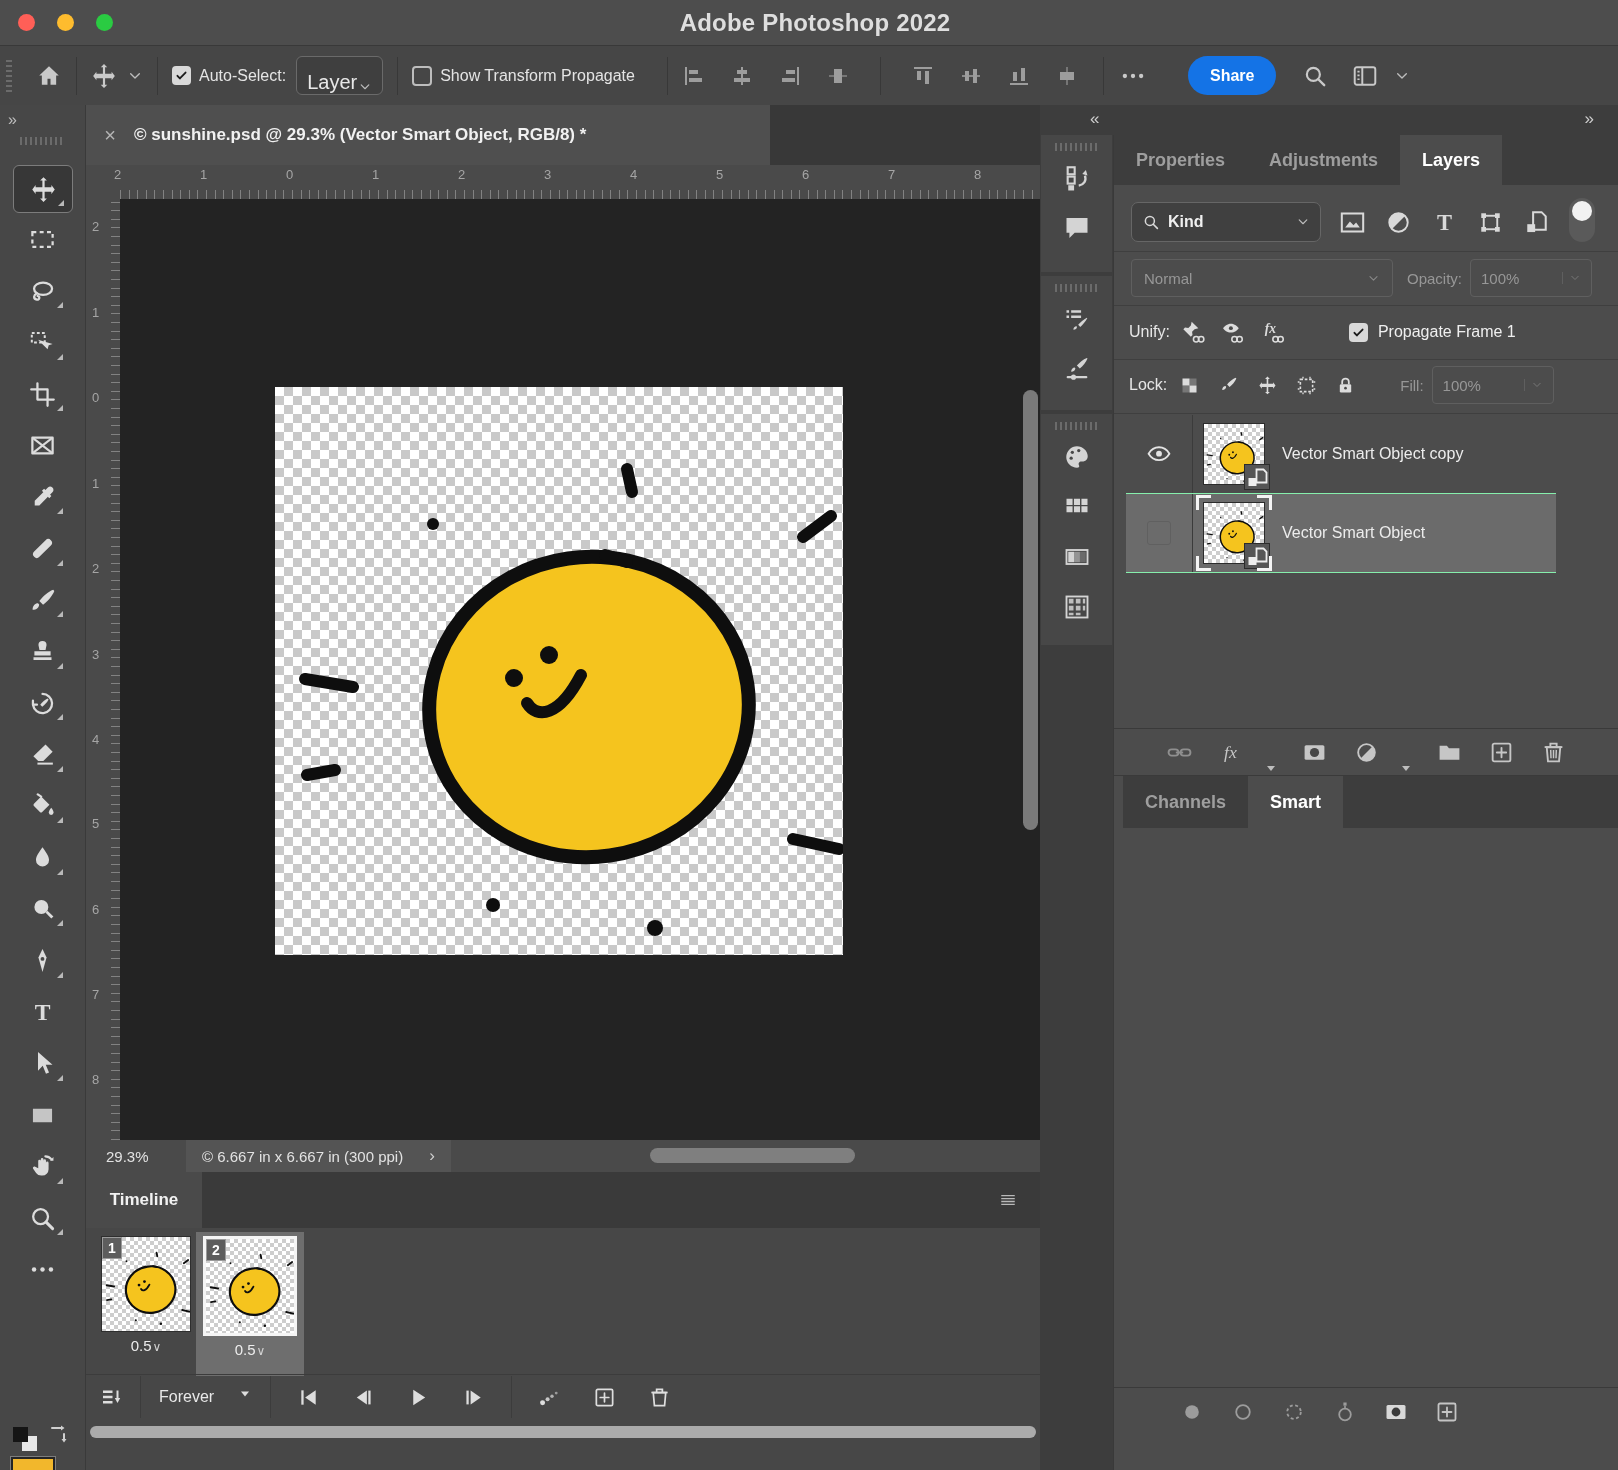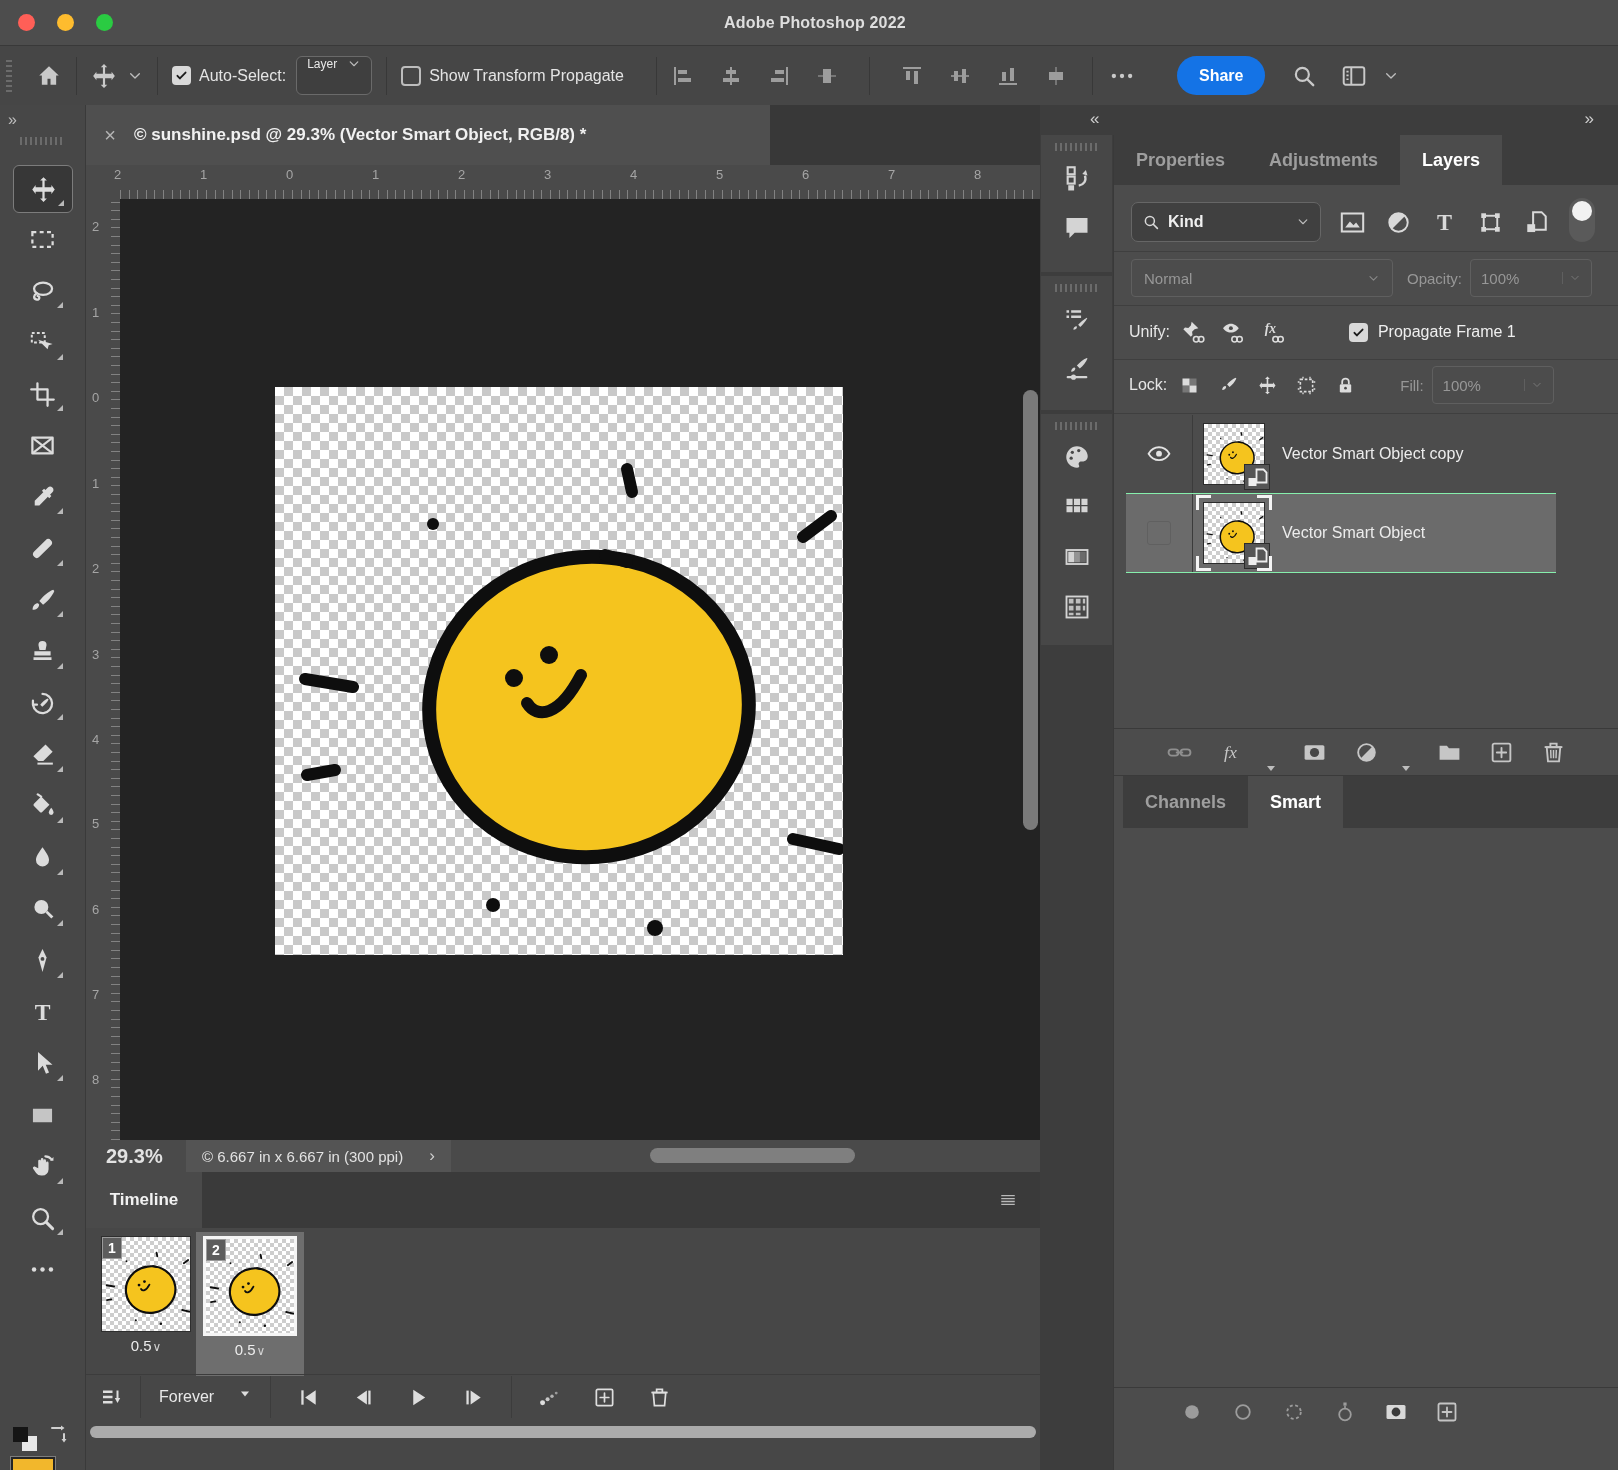--- a/index.html
+++ b/index.html
@@ -6,33 +6,33 @@
   #app{position:relative;width:1618px;height:1470px;background:#3d3d3d;overflow:hidden;color:#d8d8d8;font-size:15px;}
   .abs{position:absolute;}
   .flex{display:flex;align-items:center;}
   .icon{display:inline-flex;align-items:center;justify-content:center;flex:0 0 auto;}
   .icon svg{width:100%;height:100%;display:block;}
 
   
   .titlebar{left:0;top:0;width:1618px;height:45px;background:#4d4d4d;border-bottom:1px solid #393939;}
   .tl{width:17px;height:17px;border-radius:50%;position:absolute;top:14px;}
   .title{position:absolute;left:0;right:0;top:0;height:45px;line-height:45px;text-align:center;
-         font-size:16px;font-weight:700;color:#dedede;letter-spacing:.2px;margin-left:12px;}
+         font-size:24px;font-weight:700;color:#dedede;letter-spacing:.2px;margin-left:12px;}
 
   
   .optionsbar{left:0;top:46px;width:1618px;height:59px;background:#464646;border-bottom:1px solid #363636;}
   .ob-grip{position:absolute;left:6px;top:14px;width:6px;height:32px;
            background:repeating-linear-gradient(0deg,#6b6b6b 0 2px,transparent 2px 5px);}
   .vdiv{width:1px;height:38px;background:#383838;margin:0 14px;}
   .checkbox{width:19px;height:19px;border-radius:4px;background:#d9d9d9;display:inline-flex;
             align-items:center;justify-content:center;}
   .checkbox svg{width:13px;height:13px;}
   .checkbox.empty{background:transparent;border:2px solid #bdbdbd;width:16px;height:16px;}
   .dd{height:37px;background:#3f3f3f;border:1px solid #6a6a6a;border-radius:6px;display:inline-flex;
-      align-items:flex-start;padding:0 10px;gap:10px;color:#e8e8e8;font-size:12px;}
+      align-items:flex-end;padding:0 10px;gap:1px;color:#e8e8e8;font-size:20px;}
   .share-btn{height:39px;padding:0 22px;border-radius:20px;background:#1473E6;color:#fff;
              font-size:16px;font-weight:700;display:inline-flex;align-items:center;}
   .ob-icon{width:26px;height:26px;color:#c9c9c9;}
   .ob-label{font-size:16px;color:#e4e4e4;margin:0 10px 0 8px;}
 
   
   .toolbar{left:0;top:105px;width:85px;height:1365px;background:#474747;border-right:1px solid #3a3a3a;}
   .tb-expand{position:absolute;left:8px;top:6px;color:#bdbdbd;font-size:16px;letter-spacing:-2px;}
   .tb-grip{position:absolute;left:20px;top:32px;width:44px;height:8px;
            background:repeating-linear-gradient(90deg,#6b6b6b 0 2px,transparent 2px 5px);}
@@ -62,21 +62,21 @@
   .hruler span{position:absolute;top:2px;font-size:13px;color:#a5a5a5;}
   .vruler{left:86px;top:199px;width:34px;height:941px;background:#4a4a4a;border-right:1px solid #3c3c3c;}
   .vruler .ticks{position:absolute;top:0;bottom:0;right:0;width:9px;
                  background:repeating-linear-gradient(0deg,#828282 0 1px,transparent 1px 8.6px);}
   .vruler span{position:absolute;left:6px;font-size:13px;color:#a5a5a5;}
   .viewport{left:120px;top:199px;width:920px;height:941px;background:#232323;overflow:hidden;}
   .canvas{position:absolute;left:155px;top:188px;width:568px;height:568px;
           background:repeating-conic-gradient(#c9c9c9 0% 25%,#ffffff 0% 50%) 0 0/18px 18px;}
   .vscroll{position:absolute;right:2px;top:191px;width:15px;height:440px;background:#7a7a7a;border-radius:8px;}
   .statusbar{left:86px;top:1140px;width:954px;height:32px;background:#4a4a4a;display:flex;align-items:center;}
-  .status-zoom{margin-left:20px;color:#e2e2e2;font-size:20px;width:80px;font-weight:bold;}
+  .status-zoom{margin-left:20px;color:#e2e2e2;font-size:15px;width:80px;}
   .status-info{background:#545454;height:32px;display:flex;align-items:center;padding:0 16px;
                color:#e2e2e2;font-size:15px;gap:26px;}
   .status-chev{color:#cfcfcf;font-size:17px;}
   .hscroll{position:absolute;left:564px;top:8px;width:205px;height:15px;background:#7f7f7f;border-radius:8px;}
 
   
   .tl-tabbar{left:86px;top:1172px;width:954px;height:56px;background:#3a3a3a;}
   .tl-tab{position:absolute;left:0;top:0;width:116px;height:56px;background:#4a4a4a;color:#f2f2f2;
           font-size:17px;font-weight:700;display:flex;align-items:center;justify-content:center;}
   .tl-menu{position:absolute;right:22px;top:19px;width:20px;height:18px;color:#b9b9b9;}

